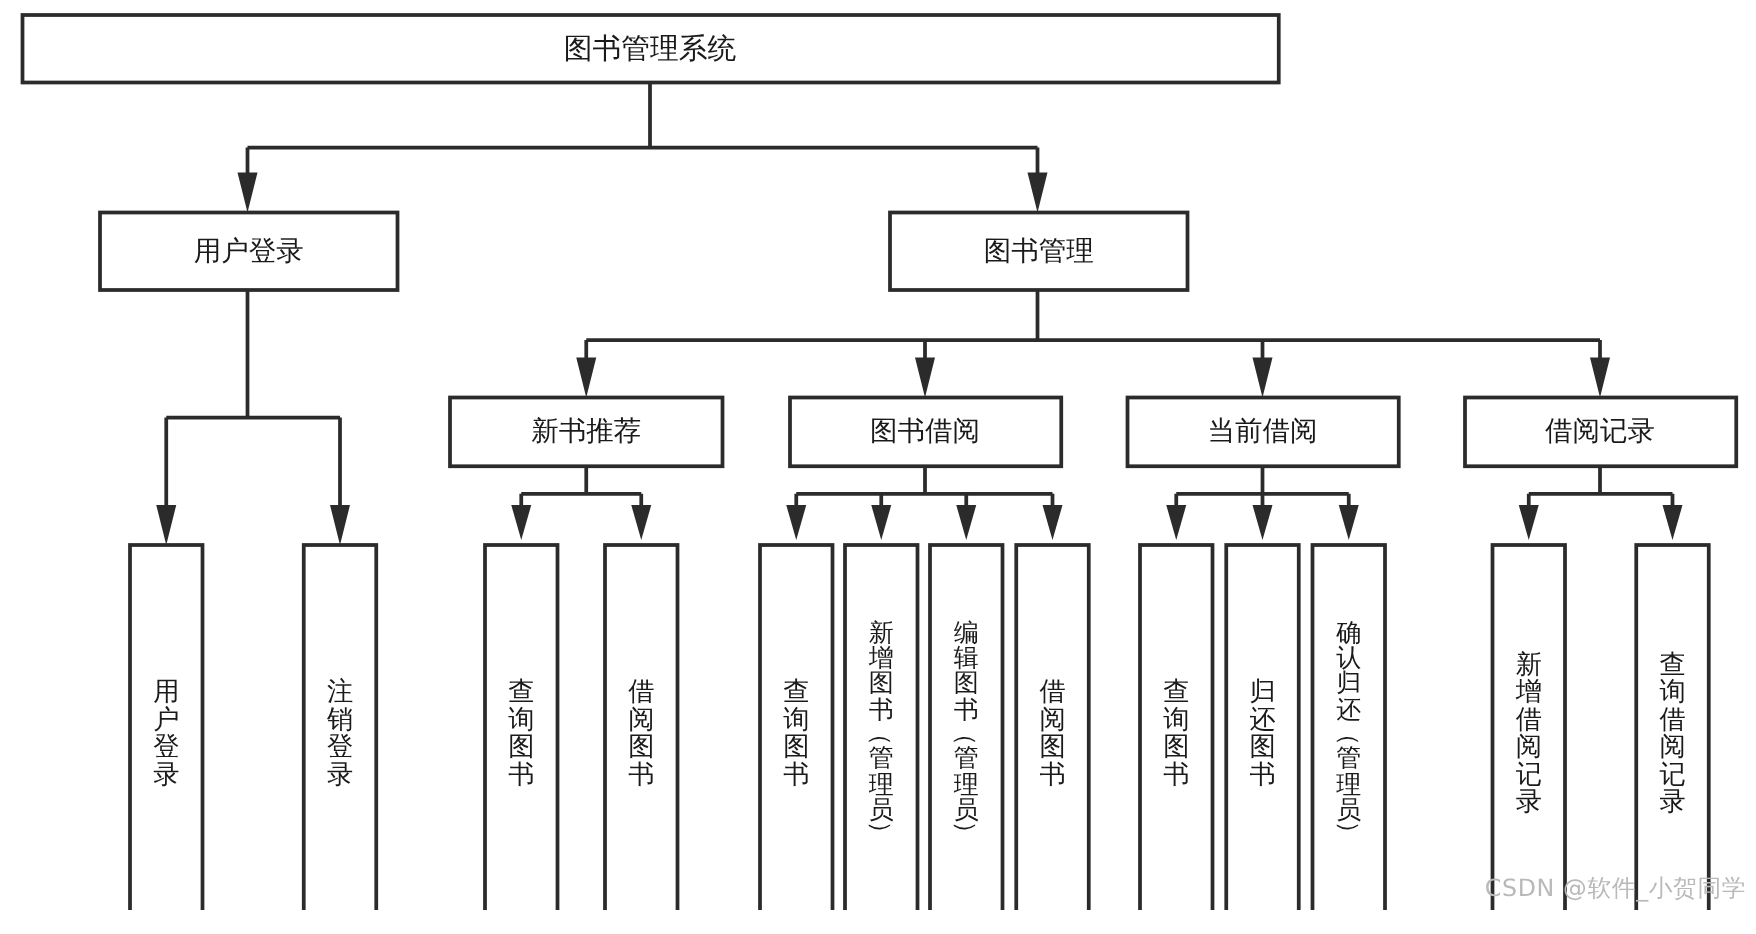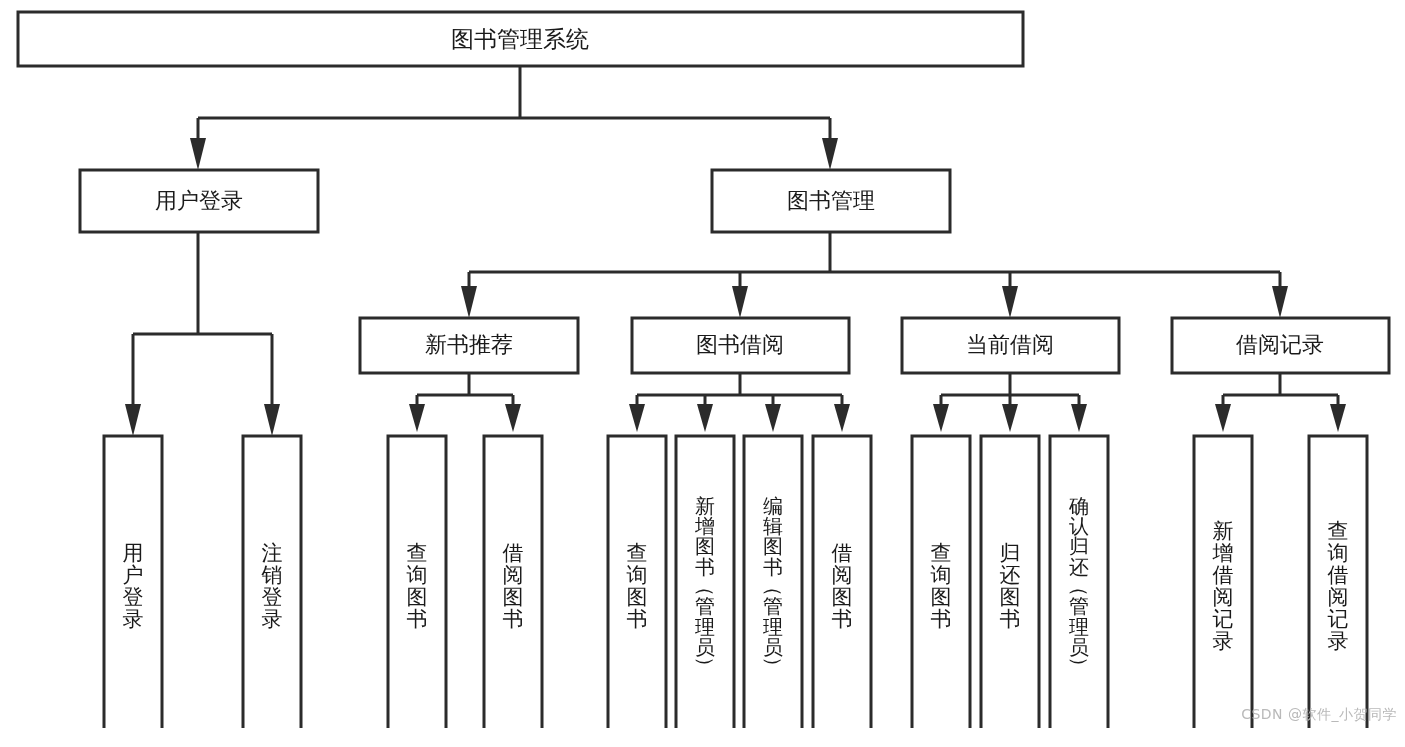--- a/index.html
+++ b/index.html
@@ -76,21 +76,21 @@
     white-space: pre;
   }
   .leaf-label-wrap span {
     display: block;
   }
   .watermark {
     position: absolute;
     right: 8px;
     bottom: 4px;
     font-family: "DejaVu Sans", "Liberation Sans", sans-serif;
-    font-size: 14px;
+    font-size: 19px;
     color: #b9b9b9;
     letter-spacing: 0.5px;
     user-select: none;
     white-space: nowrap;
   }
 </style>
 </head>
 <body>
 
 <div id="diagram-root">

